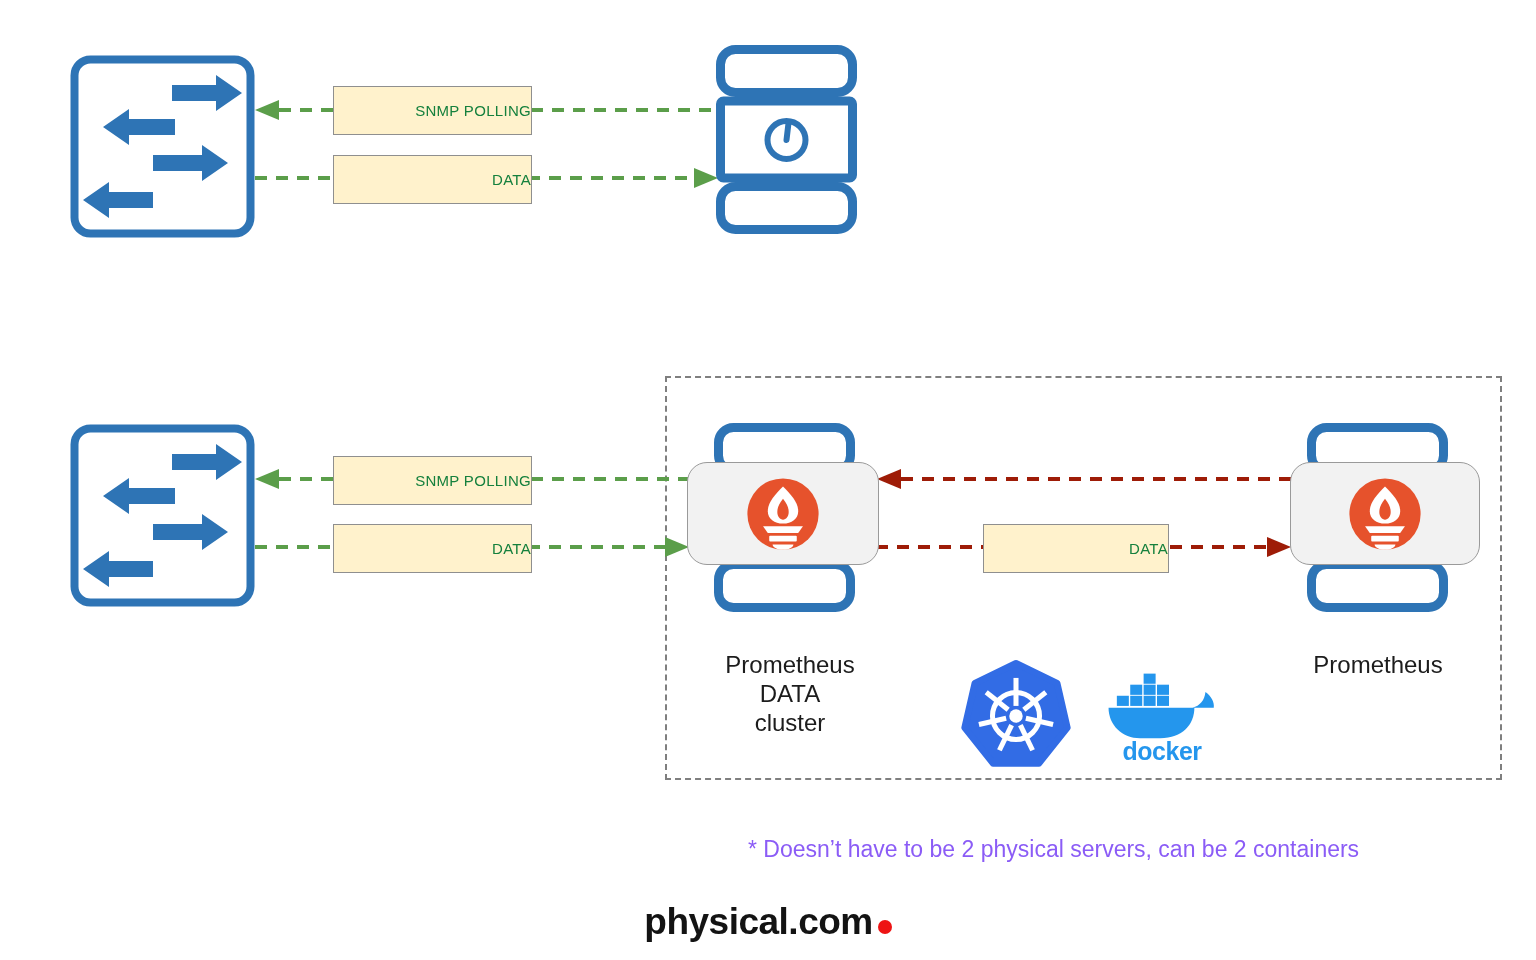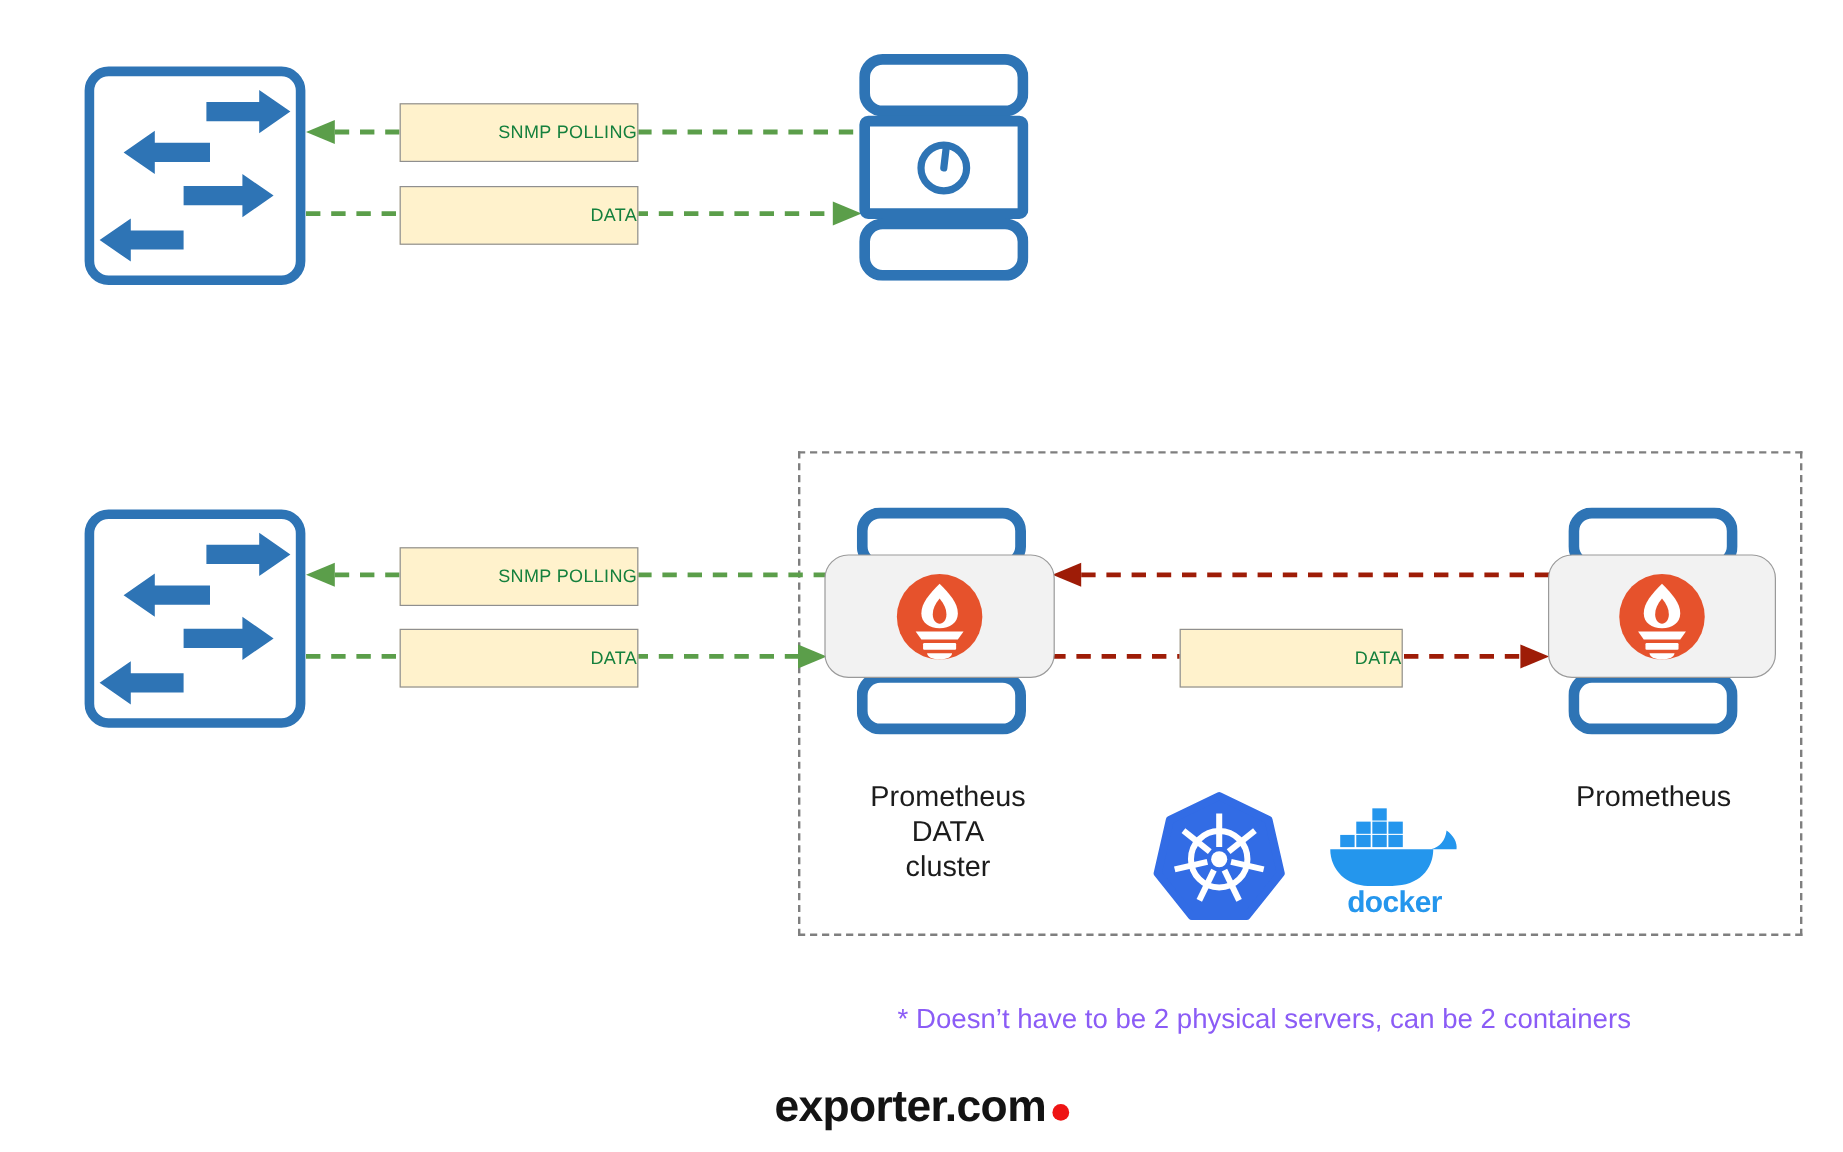--- a/index.html
+++ b/index.html
@@ -196,16 +196,16 @@
       <path d="M97,44 C105,42 110,36 111,27 C117,31 121,38 120,44 Z"></path>
     </g>
     <text x="64" y="101" text-anchor="middle" font-family="Liberation Sans, sans-serif" font-size="27" font-weight="bold" fill="#2496ED" letter-spacing="-0.5">docker</text>
   </svg>
 
   <div class="footnote">
     <div>* Doesn’t have to be 2 physical servers, can be 2 containers</div>
   </div>
 
   <div class="footer">
-    <span>exporter.com</span><span class="brand-dot"></span>
+    <span>physical.com</span><span class="brand-dot"></span>
   </div>
 
 </div>
 
 </body></html>

